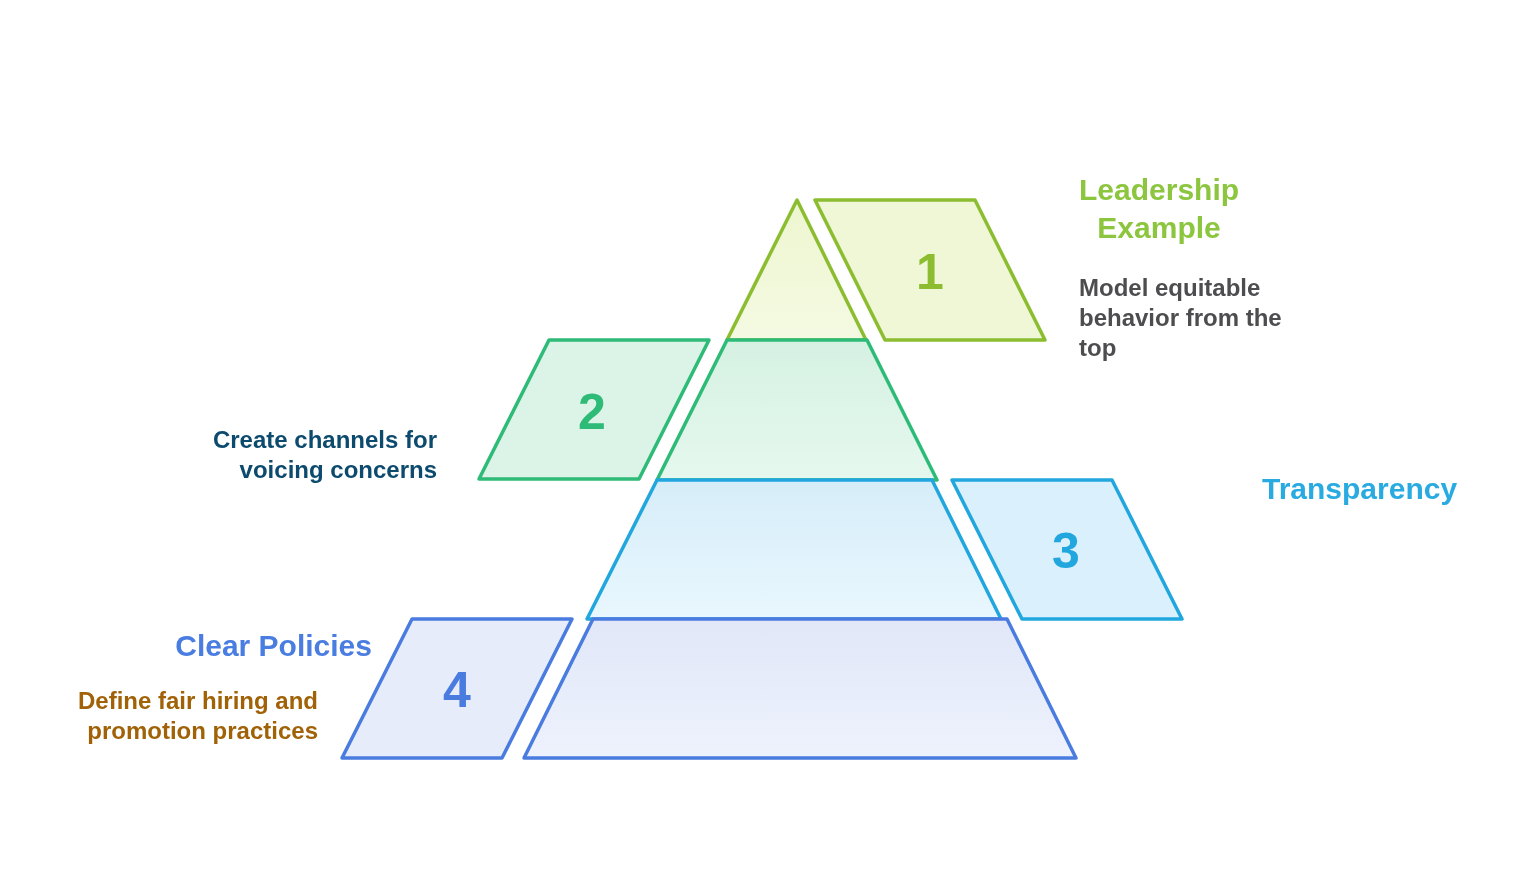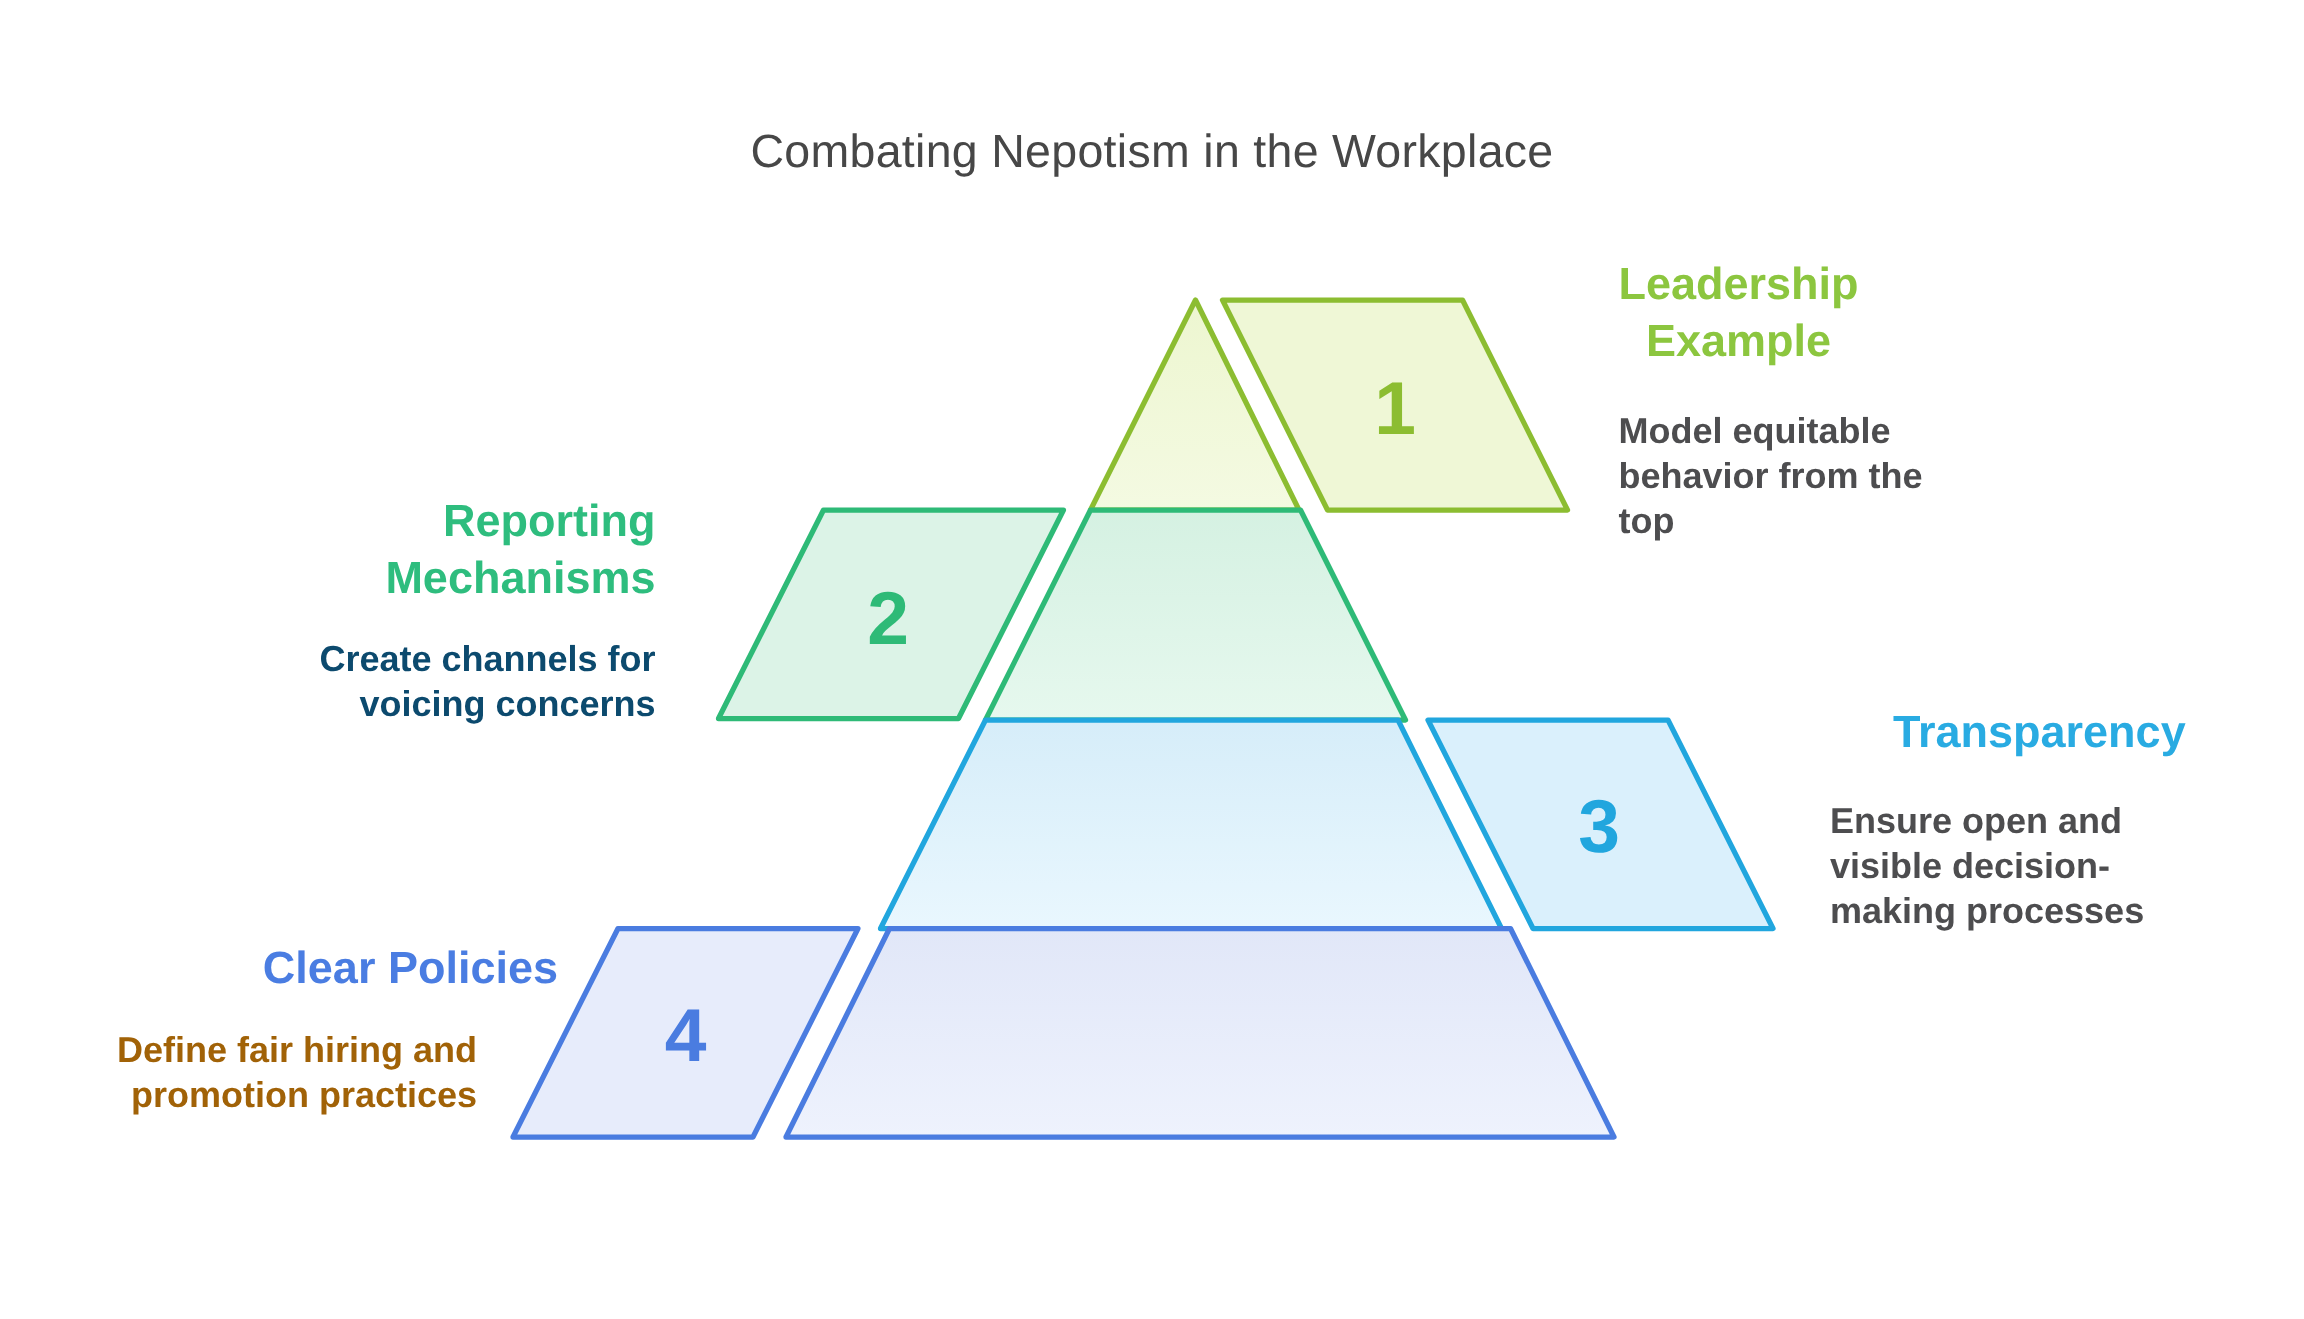--- a/index.html
+++ b/index.html
@@ -26,21 +26,20 @@
     position:absolute;font-size:24px;line-height:30px;font-weight:700;
     white-space:pre-line;
   }
   .ta-r{text-align:right;}
 </style>
 </head>
 <body style="background: rgb(255, 255, 255);">
 
 <div class="canvas">
 
-  <div class="main-title" style="color: rgb(71, 71, 71);">Combating Nepotism in the Workplace</div>
 
   <svg class="pyramid-svg" width="1536" height="879" viewBox="0 0 1536 879">
     <defs>
       <linearGradient id="grad0" x1="0" y1="0" x2="0" y2="1">
         <stop offset="0" stop-color="#edf6d0"></stop>
           <stop offset="1" stop-color="#f4fae2"></stop>
       </linearGradient>
       <linearGradient id="grad1" x1="0" y1="0" x2="0" y2="1">
         <stop offset="0" stop-color="#d5f1e2"></stop>
           <stop offset="1" stop-color="#e6f8ee"></stop>
@@ -70,27 +69,22 @@
   <div class="num" style="left: 592px; top: 412px; color: rgb(46, 186, 119);">2</div>
   <div class="num" style="left: 1066px; top: 551px; color: rgb(33, 166, 222);">3</div>
   <div class="num" style="left: 457px; top: 690px; color: rgb(74, 124, 224);">4</div>
 
   <div class="h-label" style="left: 1079px; top: 171px; color: rgb(140, 198, 63);">Leadership
 Example</div>
   <div class="b-label" style="left: 1079px; top: 273px; color: rgb(77, 77, 79);">Model equitable
 behavior from the
 top</div>
 
-  <div class="h-label ta-r" style="right: 1099px; top: 329px; color: rgb(46, 189, 126);">Reporting
-Mechanisms</div>
   <div class="b-label ta-r" style="right: 1099px; top: 425px; color: #0c4a6e;">Create channels for
 voicing concerns</div>
 
   <div class="h-label" style="left: 1220px; top: 470px; color: rgb(41, 171, 226); margin-left: 42px;">Transparency</div>
-  <div class="b-label" style="left: 1220px; top: 533px; color: rgb(77, 77, 79);">Ensure open and
-visible decision-
-making processes</div>
 
   <div class="h-label ta-r" style="right: 1164px; top: 627px; color: rgb(74, 125, 226);">Clear Policies</div>
   <div class="b-label ta-r" style="right: 1218px; top: 686px; color: #a16207;">Define fair hiring and
 promotion practices</div>
 
 </div>
 
 </body></html>

